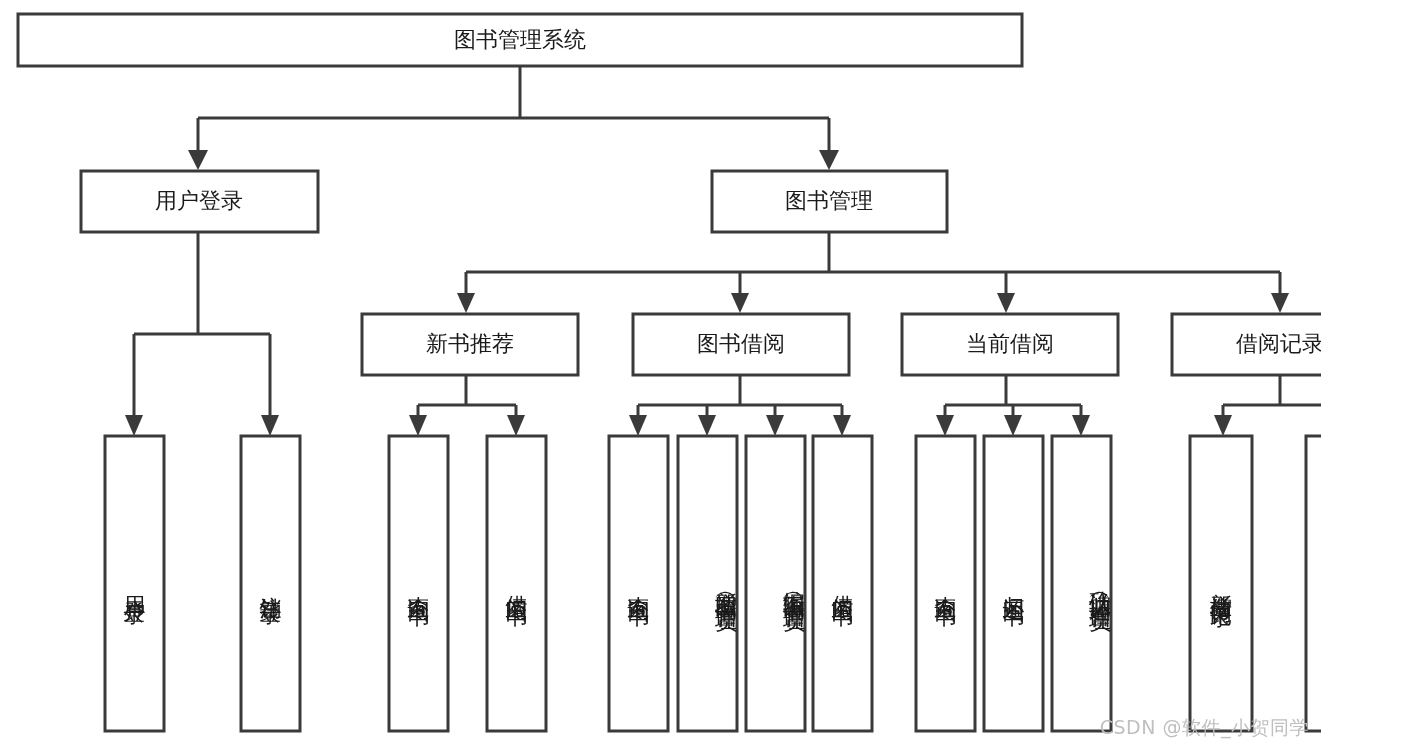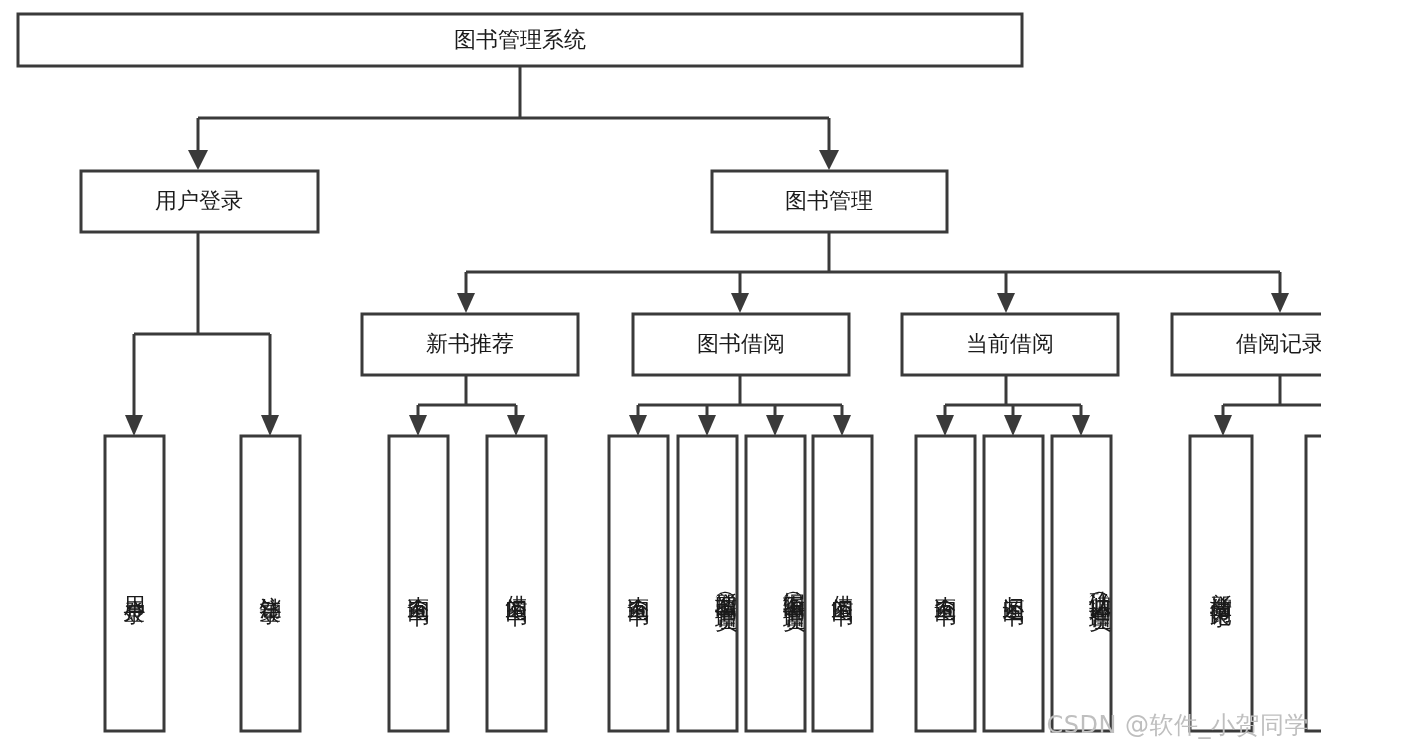--- a/index.html
+++ b/index.html
@@ -59,21 +59,21 @@
     letter-spacing: 3px;
     text-align: center;
     white-space: nowrap;
     pointer-events: none;
   }
   .watermark {
     position: absolute;
     right: 12px;
     bottom: 6px;
     font-family: "DejaVu Sans", "Liberation Sans", sans-serif;
-    font-size: 24px;
+    font-size: 19px;
     color: #bfbfbf;
     white-space: nowrap;
     letter-spacing: 0.5px;
   }
 </style>
 </head>
 <body>
 
 <div id="diagram-root">
 

